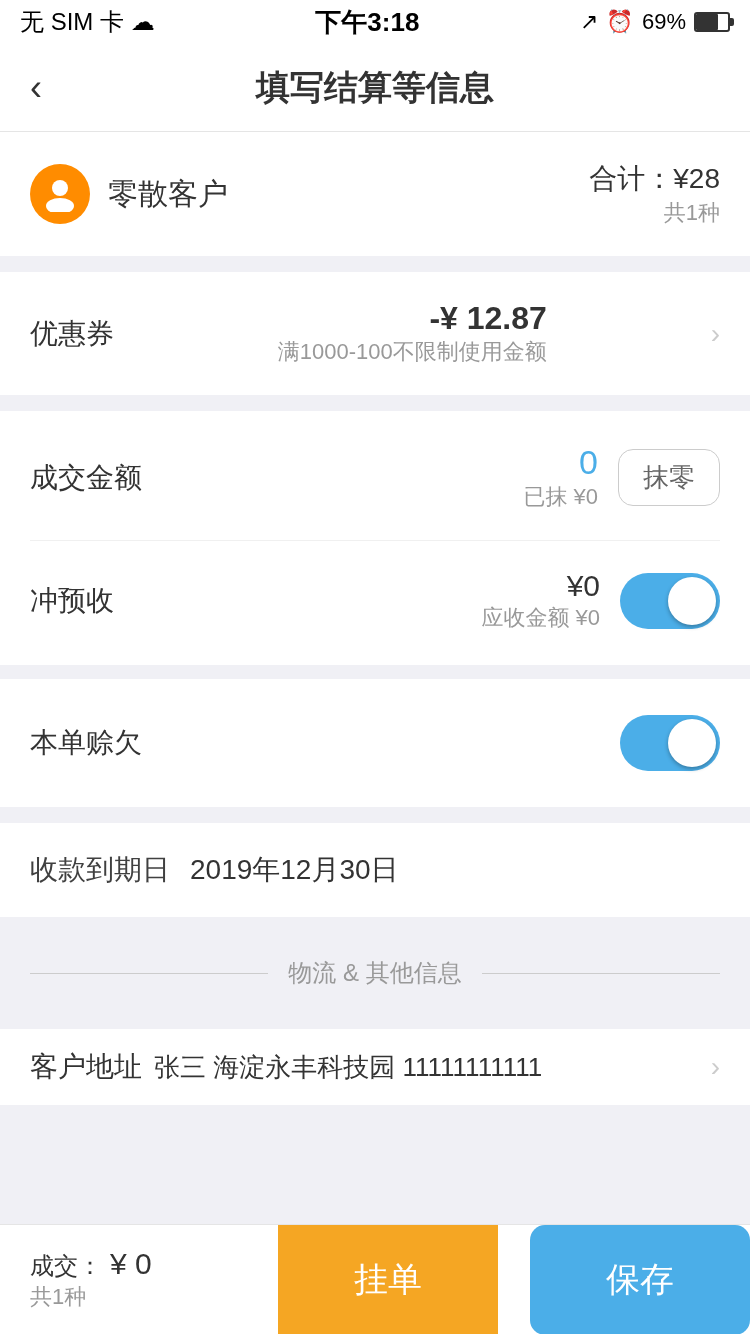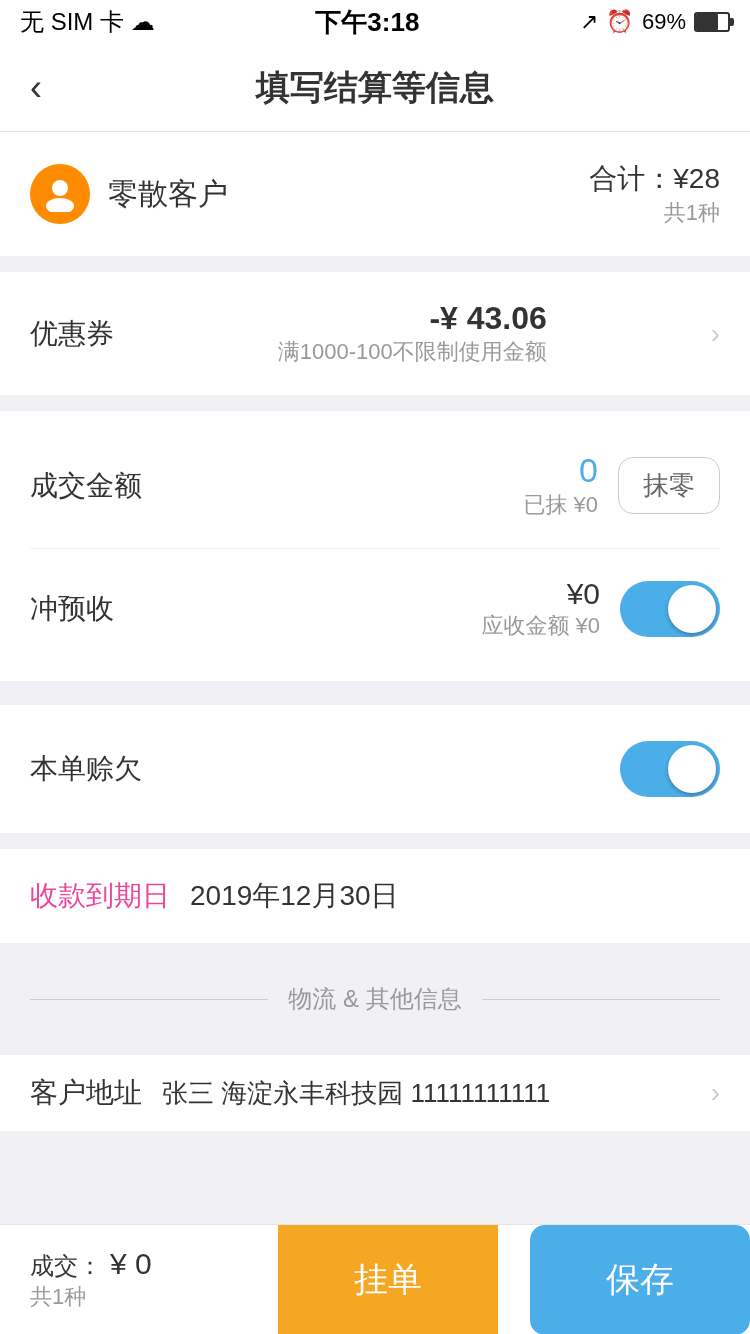--- a/index.html
+++ b/index.html
@@ -120,22 +120,22 @@
     }
     .coupon-arrow {
       font-size: 28px;
       color: #ccc;
     }
     .coupon-right-block { text-align: right; }
 
     
     .deal-section {
       background: #fff;
-      padding: 12px 30px;
-      margin-bottom: 24px;
+      padding: 4px 30px;
+      margin-bottom: 14px;
     }
     .deal-row {
       padding: 28px 0;
       display: flex;
       align-items: center;
       justify-content: space-between;
       border-bottom: 1px solid #f0f0f0;
     }
     .deal-row:last-child { border-bottom: none; }
     .deal-label {
@@ -216,21 +216,21 @@
     .duedate-section {
       background: #fff;
       padding: 28px 30px;
       display: flex;
       align-items: center;
       gap: 20px;
       margin-bottom: 16px;
     }
     .duedate-label {
       font-size: 28px;
-      color: #ec4899;
+      color: #404040;
     }
     .duedate-value {
       font-size: 28px;
       color: #333;
     }
 
     
     .info-divider {
       background: #f0f0f5;
       padding: 24px 30px;
@@ -261,21 +261,21 @@
     }
     .address-label {
       font-size: 28px;
       color: #333;
       min-width: 100px;
     }
     .address-value {
       font-size: 26px;
       color: #333;
       flex: 1;
-      margin-left: 20px;
+      margin-left: 12px;
     }
     .address-arrow {
       font-size: 28px;
       color: #ccc;
       margin-left: 10px;
     }
 
     
     .bottom-bar {
       position: fixed;
@@ -370,21 +370,21 @@
   </div>
   <div class="customer-right">
     <div class="total-amount">合计：¥28</div>
     <div class="total-count">共1种</div>
   </div>
 </div>
 
 <div class="coupon-row">
   <span class="coupon-label">优惠券</span>
   <div class="coupon-right-block">
-    <div class="coupon-discount">-¥ 43.06</div>
+    <div class="coupon-discount">-¥ 12.87</div>
     <div class="coupon-desc">满1000-100不限制使用金额</div>
   </div>
   <span class="coupon-arrow">›</span>
 </div>
 
 <div class="deal-section">
 
   <div class="deal-row">
     <span class="deal-label">成交金额</span>
     <div class="deal-right">

